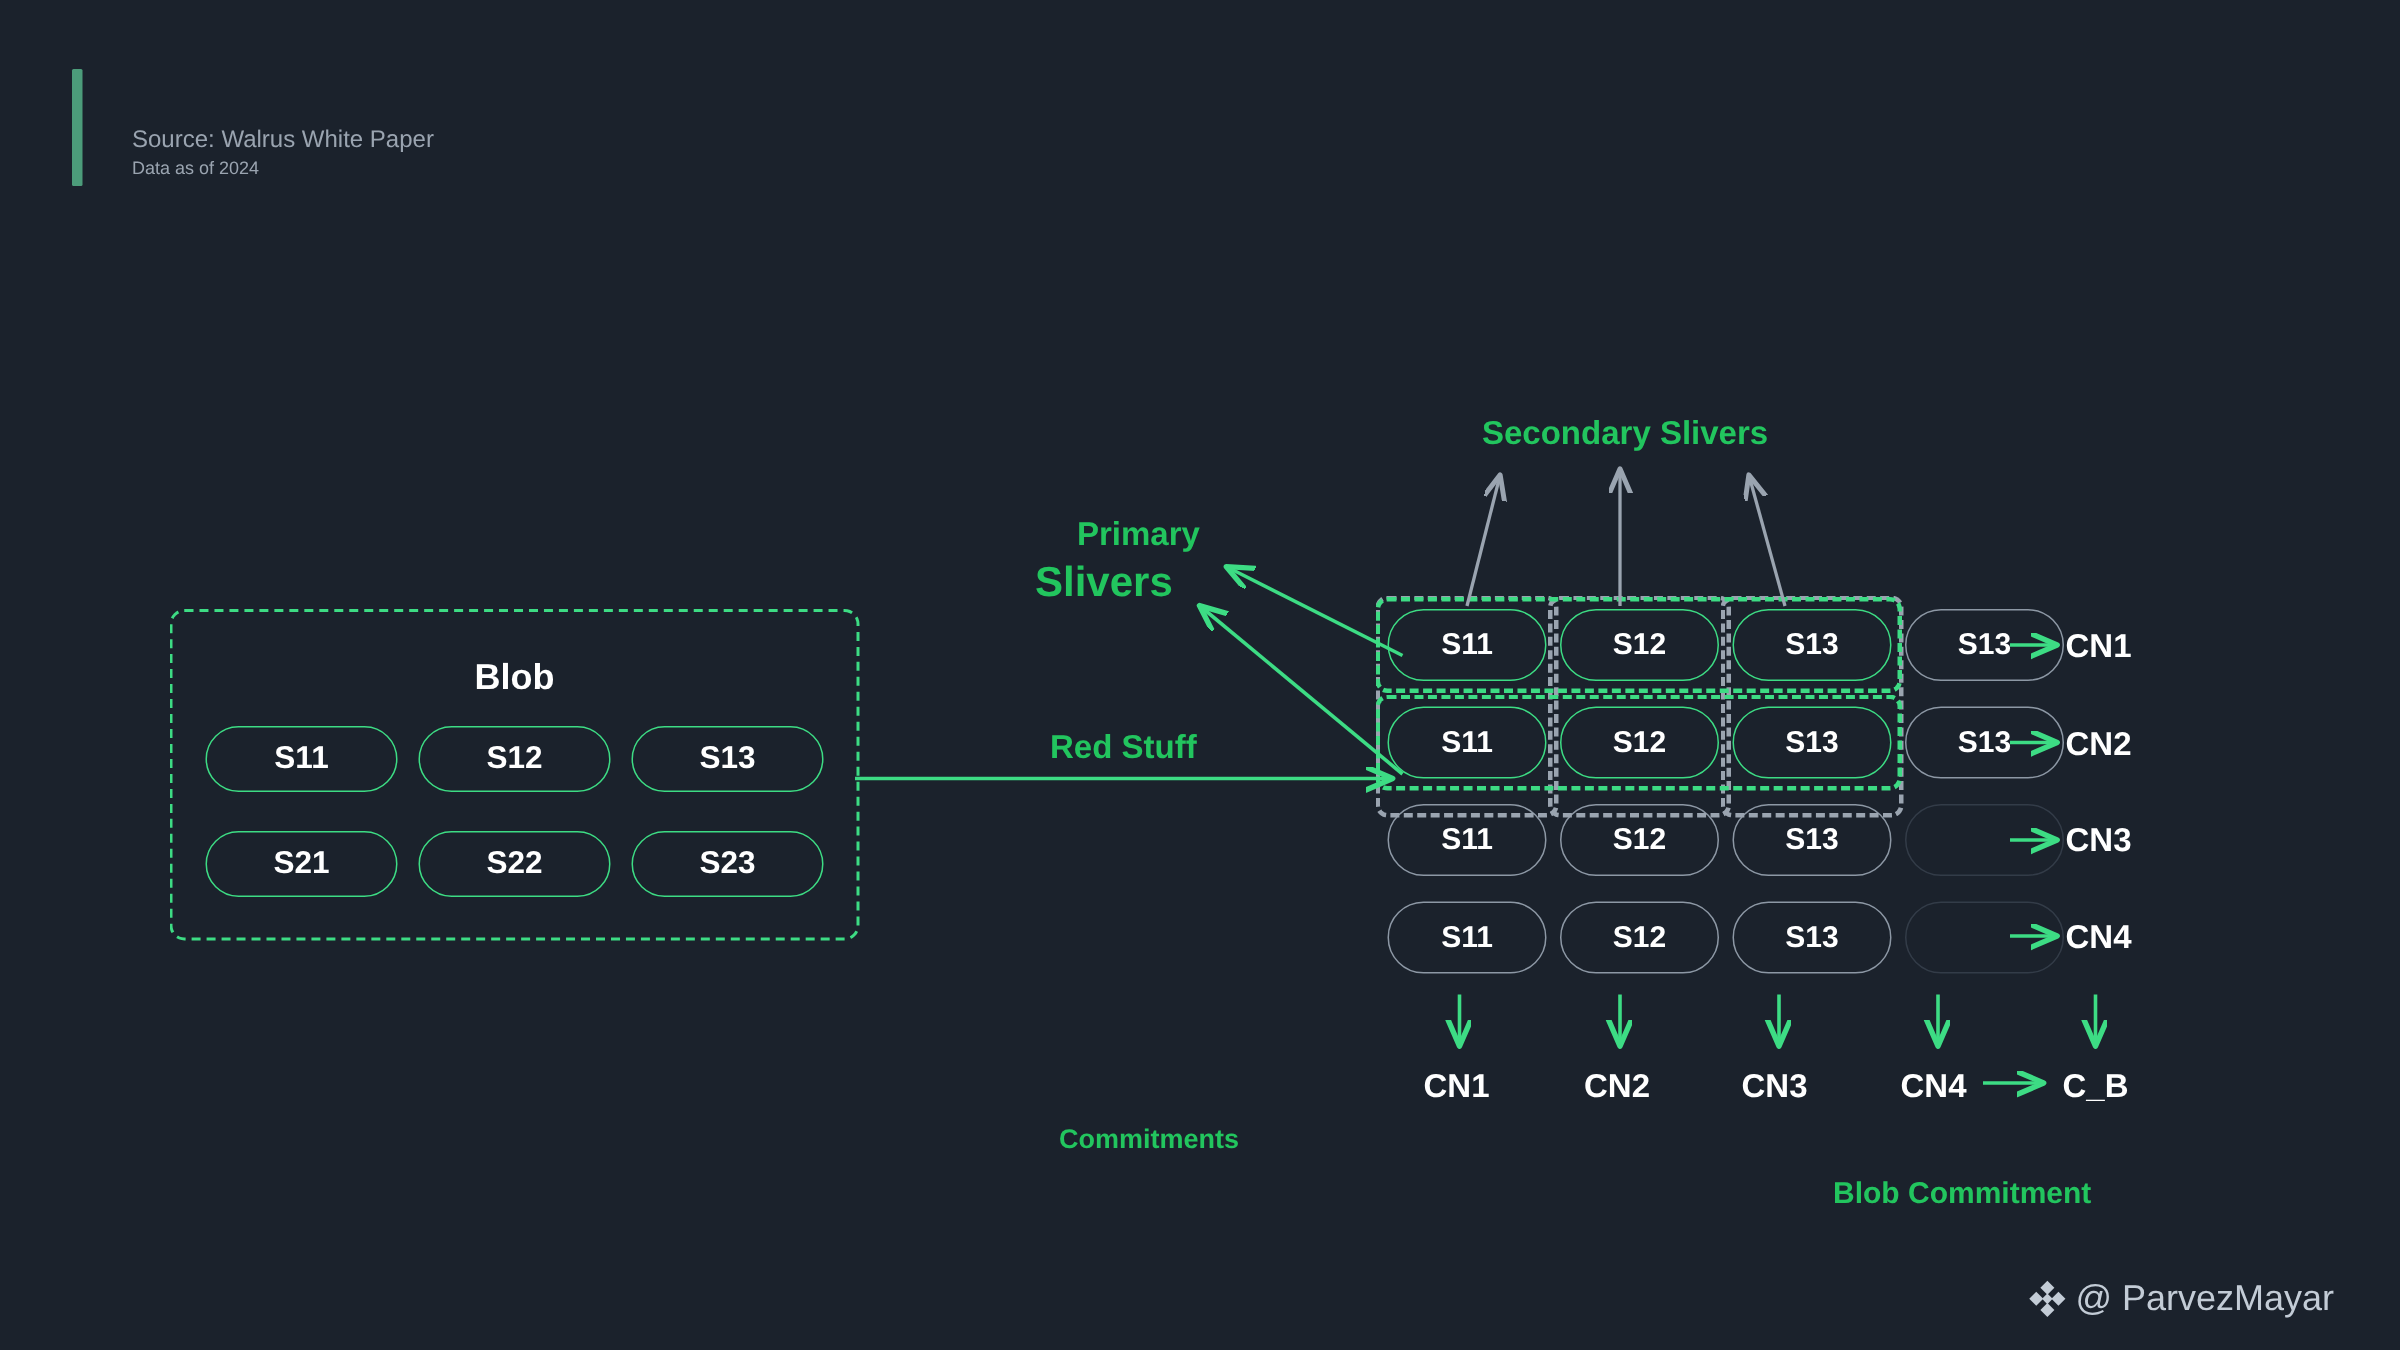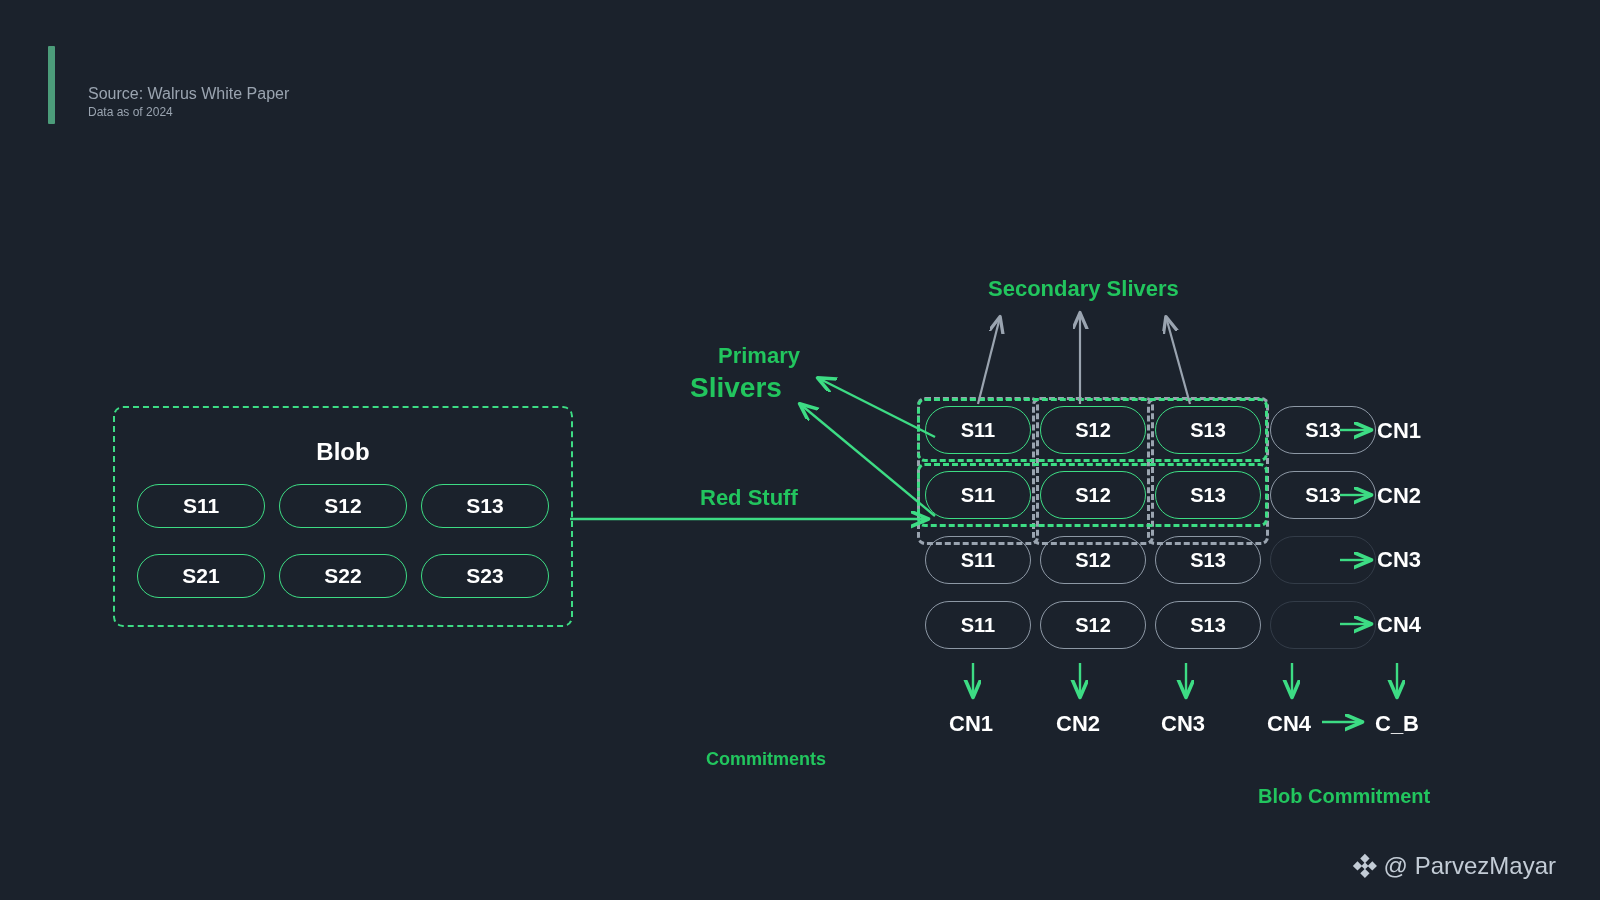--- a/index.html
+++ b/index.html
@@ -96,21 +96,21 @@
     position:absolute;font-size:22px;font-weight:bold;color:#ffffff;white-space:nowrap;
   }
 
   
   .lbl{position:absolute;color:#22c55e;font-weight:bold;white-space:nowrap;}
   .lbl-secondary{left:988px;top:276px;font-size:22px;}
   .lbl-primary1{left:718px;top:343px;font-size:22px;}
   .lbl-primary2{left:690px;top:372px;font-size:28px;}
   .lbl-redstuff{left:700px;top:485px;font-size:22px;}
   .lbl-commitments{left:706px;top:749px;font-size:18px;}
-  .lbl-blobcommit{left:1222px;top:785px;font-size:20px;margin-left:36px;}
+  .lbl-blobcommit{left:1222px;top:785px;font-size:20px;}
   .cn-bottom{font-size:22px;font-weight:bold;color:#ffffff;position:absolute;white-space:nowrap;}
 
   
   .wm{
     position:absolute;right:44px;bottom:20px;
     display:flex;align-items:center;gap:6px;
     color:#c3ccd6;font-size:24px;
   }
   .wm svg{display:block;}
 

